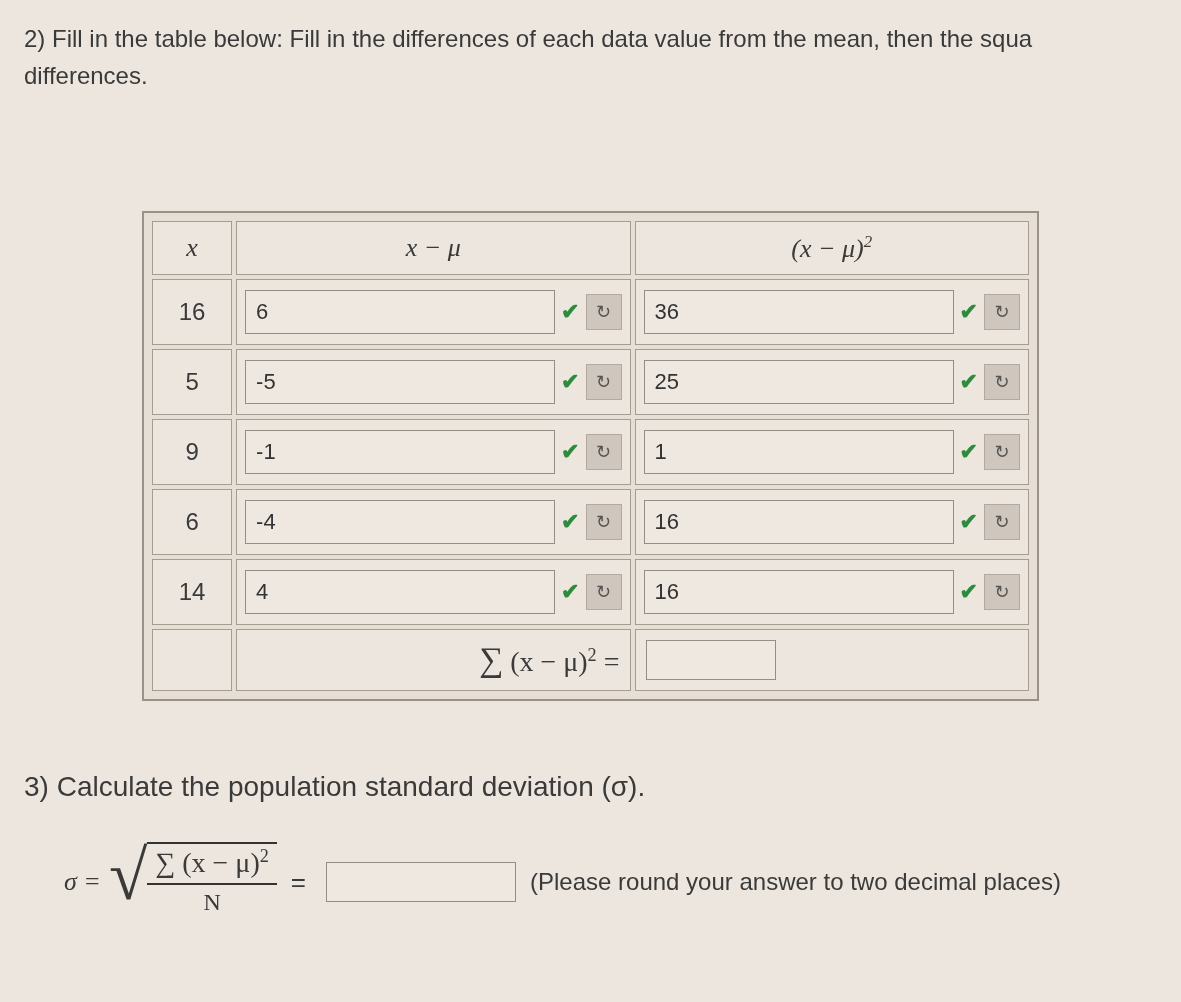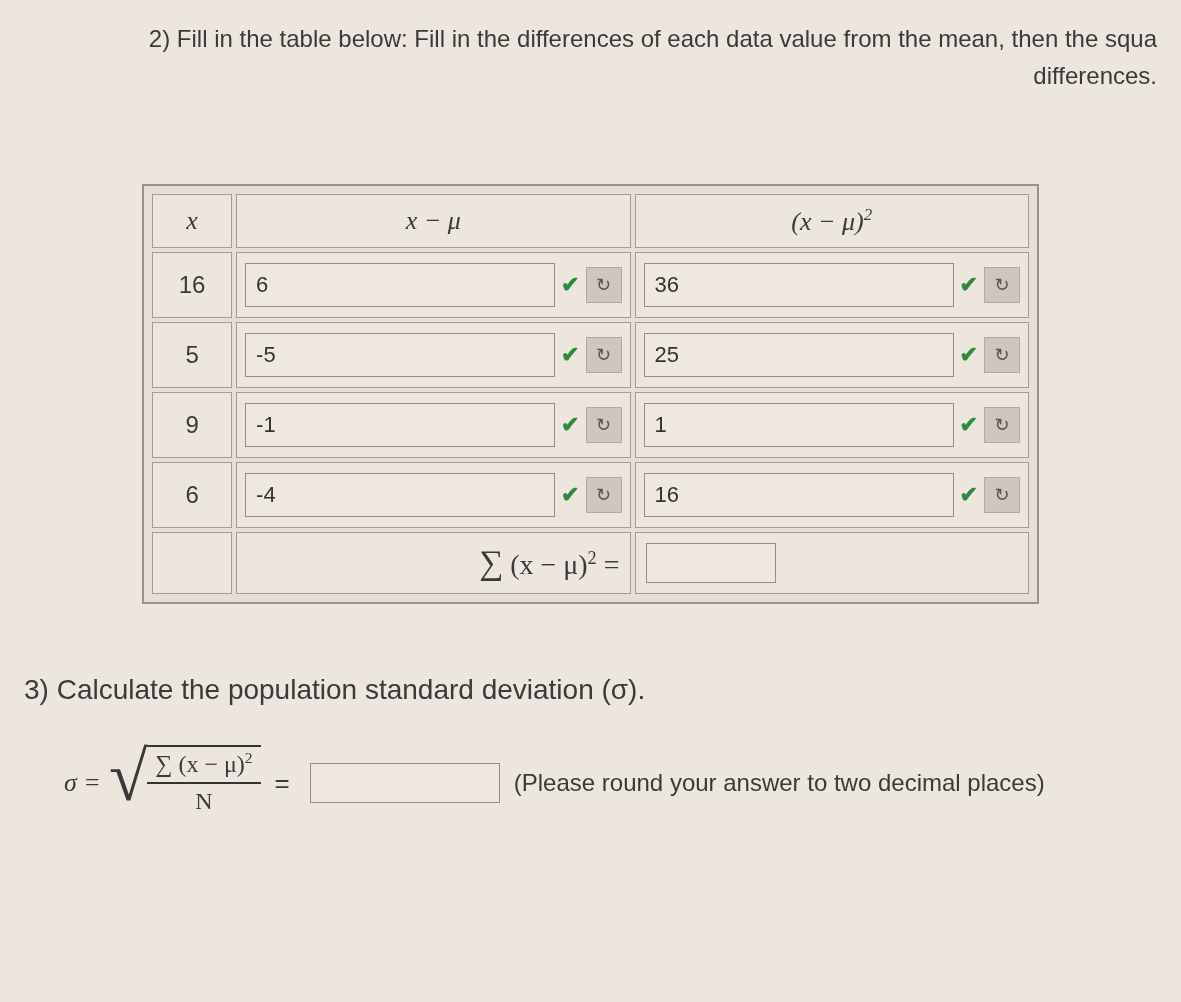--- a/index.html
+++ b/index.html
@@ -8,22 +8,21 @@
     padding: 20px 24px;
     width: 1181px;
     min-height: 1002px;
     background: #ece6de;
     font-family: Arial, Helvetica, sans-serif;
     color: #3a3a3a;
     font-size: 24px;
   }
   .prompt {
     line-height: 1.55;
-    margin-bottom: 90px;
-    text-align: right;
+    margin-bottom: 117px;
   }
   .table-wrap {
     display: flex;
     justify-content: center;
     margin-bottom: 70px;
   }
   table {
     border-collapse: separate;
     border-spacing: 4px;
     border: 2px solid #9c9187;
@@ -125,21 +124,21 @@
     flex-direction: column;
     align-items: center;
     font-family: "Times New Roman", serif;
     border-top: 2px solid #333;
     position: relative;
     top: -3px;
   }
   .frac .num {
     border-bottom: 2px solid #333;
     padding: 2px 8px 4px 8px;
-    font-size: 24px;
+    font-size: 28px;
   }
   .frac .den {
     padding-top: 4px;
     font-size: 24px;
   }
   .sd-input {
     width: 190px;
     height: 40px;
     border: 1px solid #968c82;
     background: #eee8e0;
@@ -216,20 +215,37 @@
               <span class="check">✔</span>
               <span class="retry-btn">↻</span>
             </div>
           </td>
         </tr>
         <tr>
           <td class="col-x">6</td>
           <td class="col-in">
             <div class="cell-flex">
               <input class="ans-input" value="-4" style="">
+              <span class="check">✔</span>
+              <span class="retry-btn">↻</span>
+            </div>
+          </td>
+          <td class="col-in">
+            <div class="cell-flex">
+              <input class="ans-input" value="16" style="">
+              <span class="check">✔</span>
+              <span class="retry-btn">↻</span>
+            </div>
+          </td>
+        </tr>
+        <tr>
+          <td class="col-x">14</td>
+          <td class="col-in">
+            <div class="cell-flex">
+              <input class="ans-input" value="4" style="">
               <span class="check">✔</span>
               <span class="retry-btn">↻</span>
             </div>
           </td>
           <td class="col-in">
             <div class="cell-flex">
               <input class="ans-input" value="16" style="">
               <span class="check">✔</span>
               <span class="retry-btn">↻</span>
             </div>

